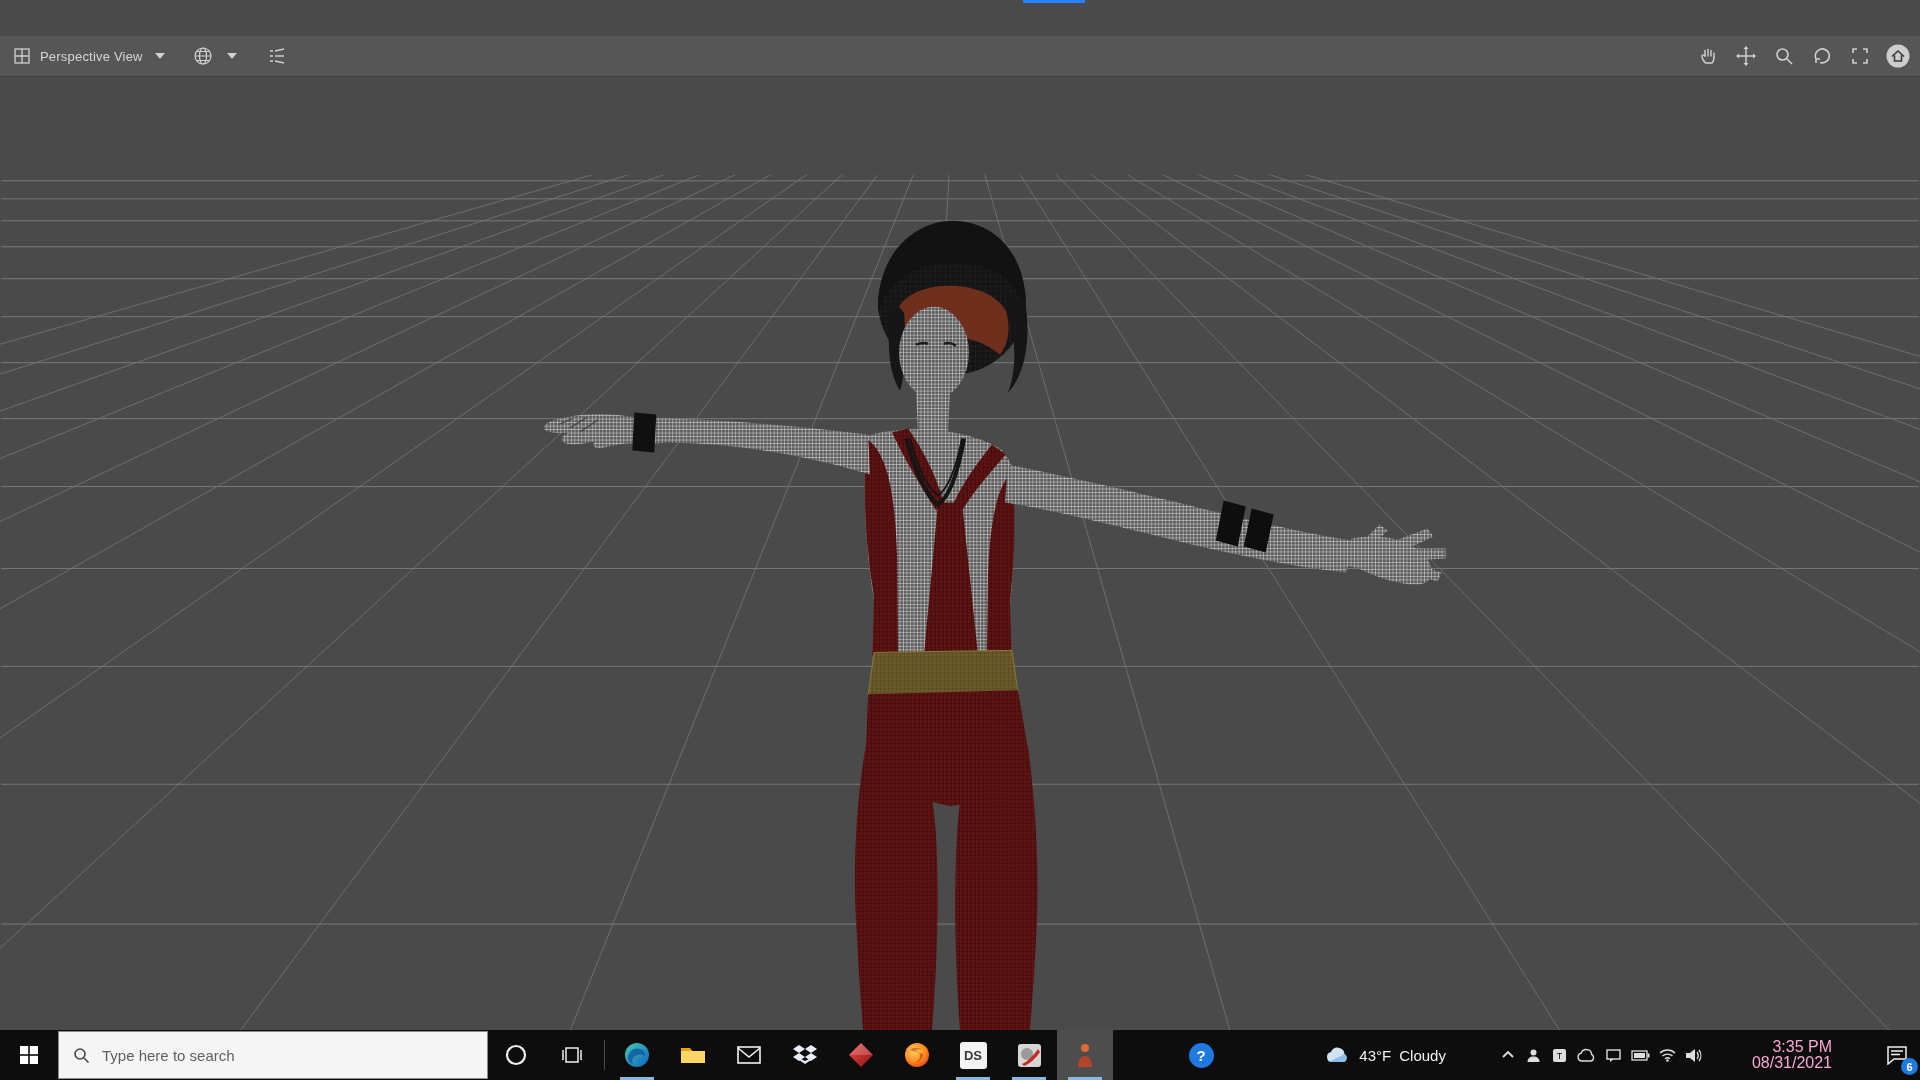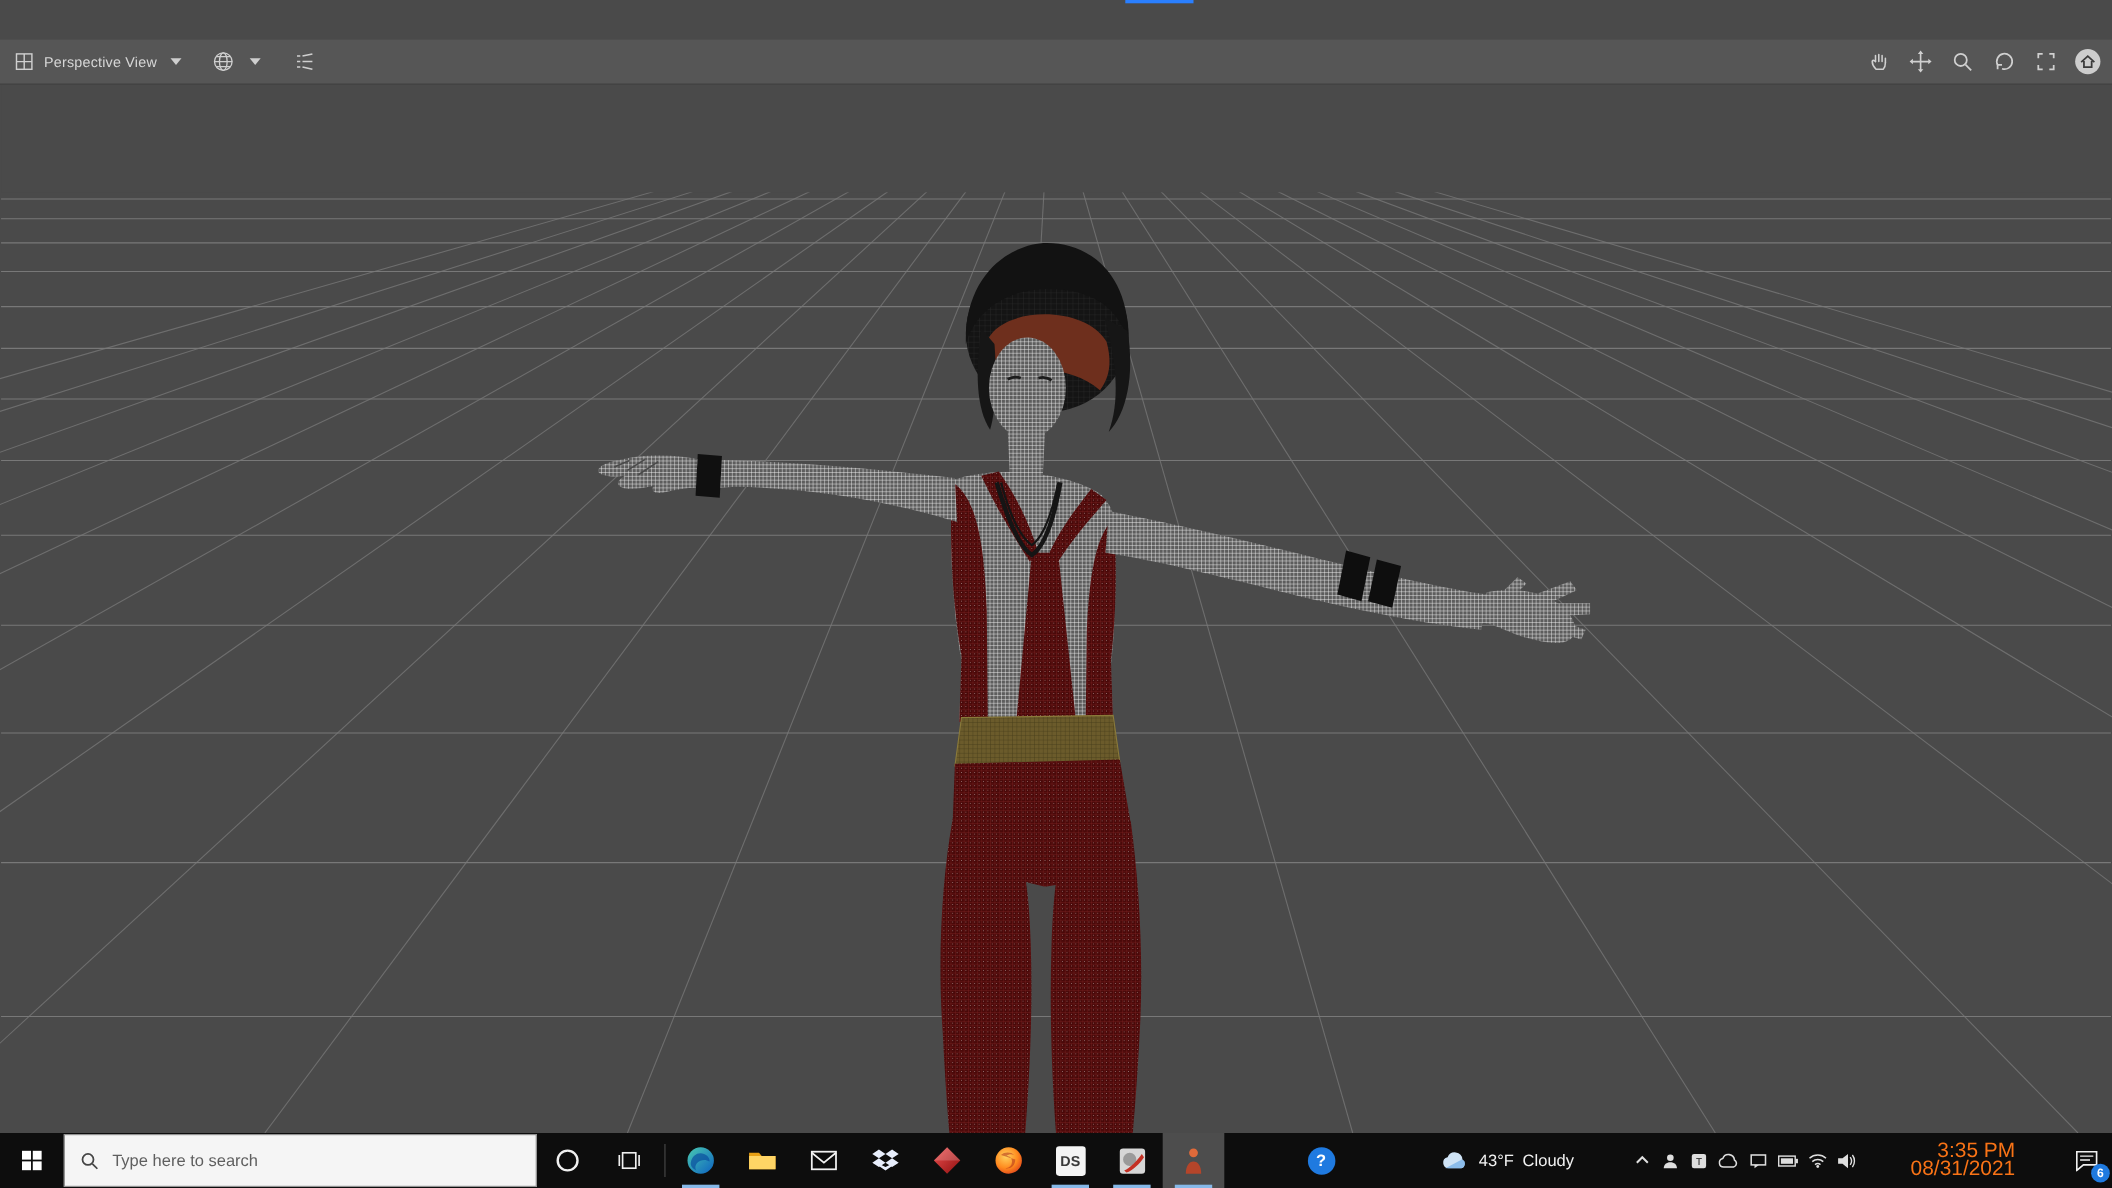--- a/index.html
+++ b/index.html
@@ -26,21 +26,21 @@
     display:flex;align-items:center;gap:10px;padding-left:14px;box-sizing:border-box;}
   .searchbox input{border:none;outline:none;background:transparent;font-size:15px;color:#444;
     width:340px;font-family:"Liberation Sans",sans-serif;}
   .searchbox input::placeholder{color:#5f5f5f;opacity:1;}
   .tb-cell{width:56px;height:50px;display:flex;align-items:center;justify-content:center;position:relative;}
   .tb-cell.active{background:#4d4d4d;}
   .runline{position:absolute;bottom:0;left:11px;width:34px;height:3px;background:#86b8e8;}
   .tray{margin-left:auto;display:flex;align-items:center;height:50px;gap:32px;}
   .weather{display:flex;align-items:center;gap:8px;color:#f2f2f2;font-size:15px;padding:0 14px;}
   .trayicons{display:flex;align-items:center;gap:9px;padding:0 8px;}
-  .clock{color:#f97316;font-size:19px;text-align:right;line-height:16px;padding:0 10px;}
+  .clock{color:#f9a8d4;font-size:16px;text-align:right;line-height:16px;padding:0 10px;}
   .action{position:relative;width:46px;height:50px;display:flex;align-items:center;justify-content:center;}
   .badge{position:absolute;right:2px;bottom:5px;min-width:17px;height:17px;border-radius:9px;
     background:#1f7ae0;color:#fff;font-size:11px;display:flex;align-items:center;justify-content:center;font-weight:bold;}
   .dstile{width:27px;height:27px;border-radius:3px;background:#f4f4f4;color:#3a3a3a;
     font-weight:bold;font-size:13px;display:flex;align-items:center;justify-content:center;}
   .help{width:25px;height:25px;border-radius:50%;background:#1f7ae0;color:#fff;font-weight:bold;
     font-size:15px;display:flex;align-items:center;justify-content:center;}
 </style>
 </head>
 <body>

